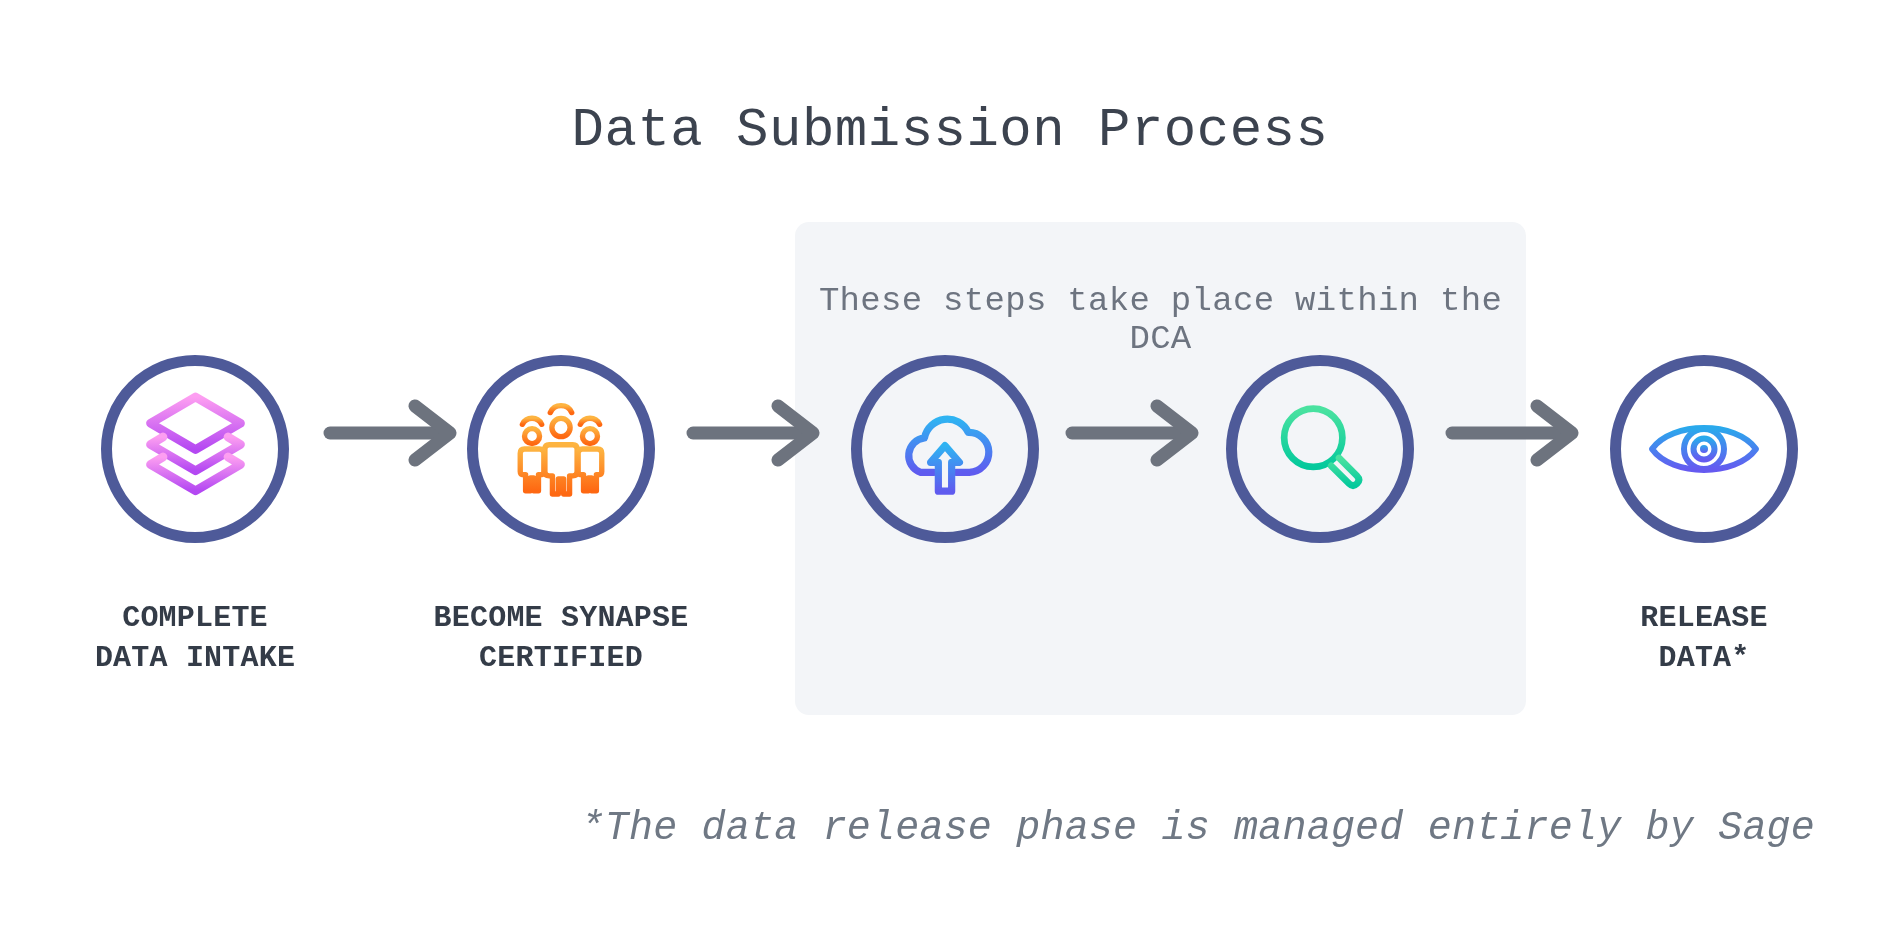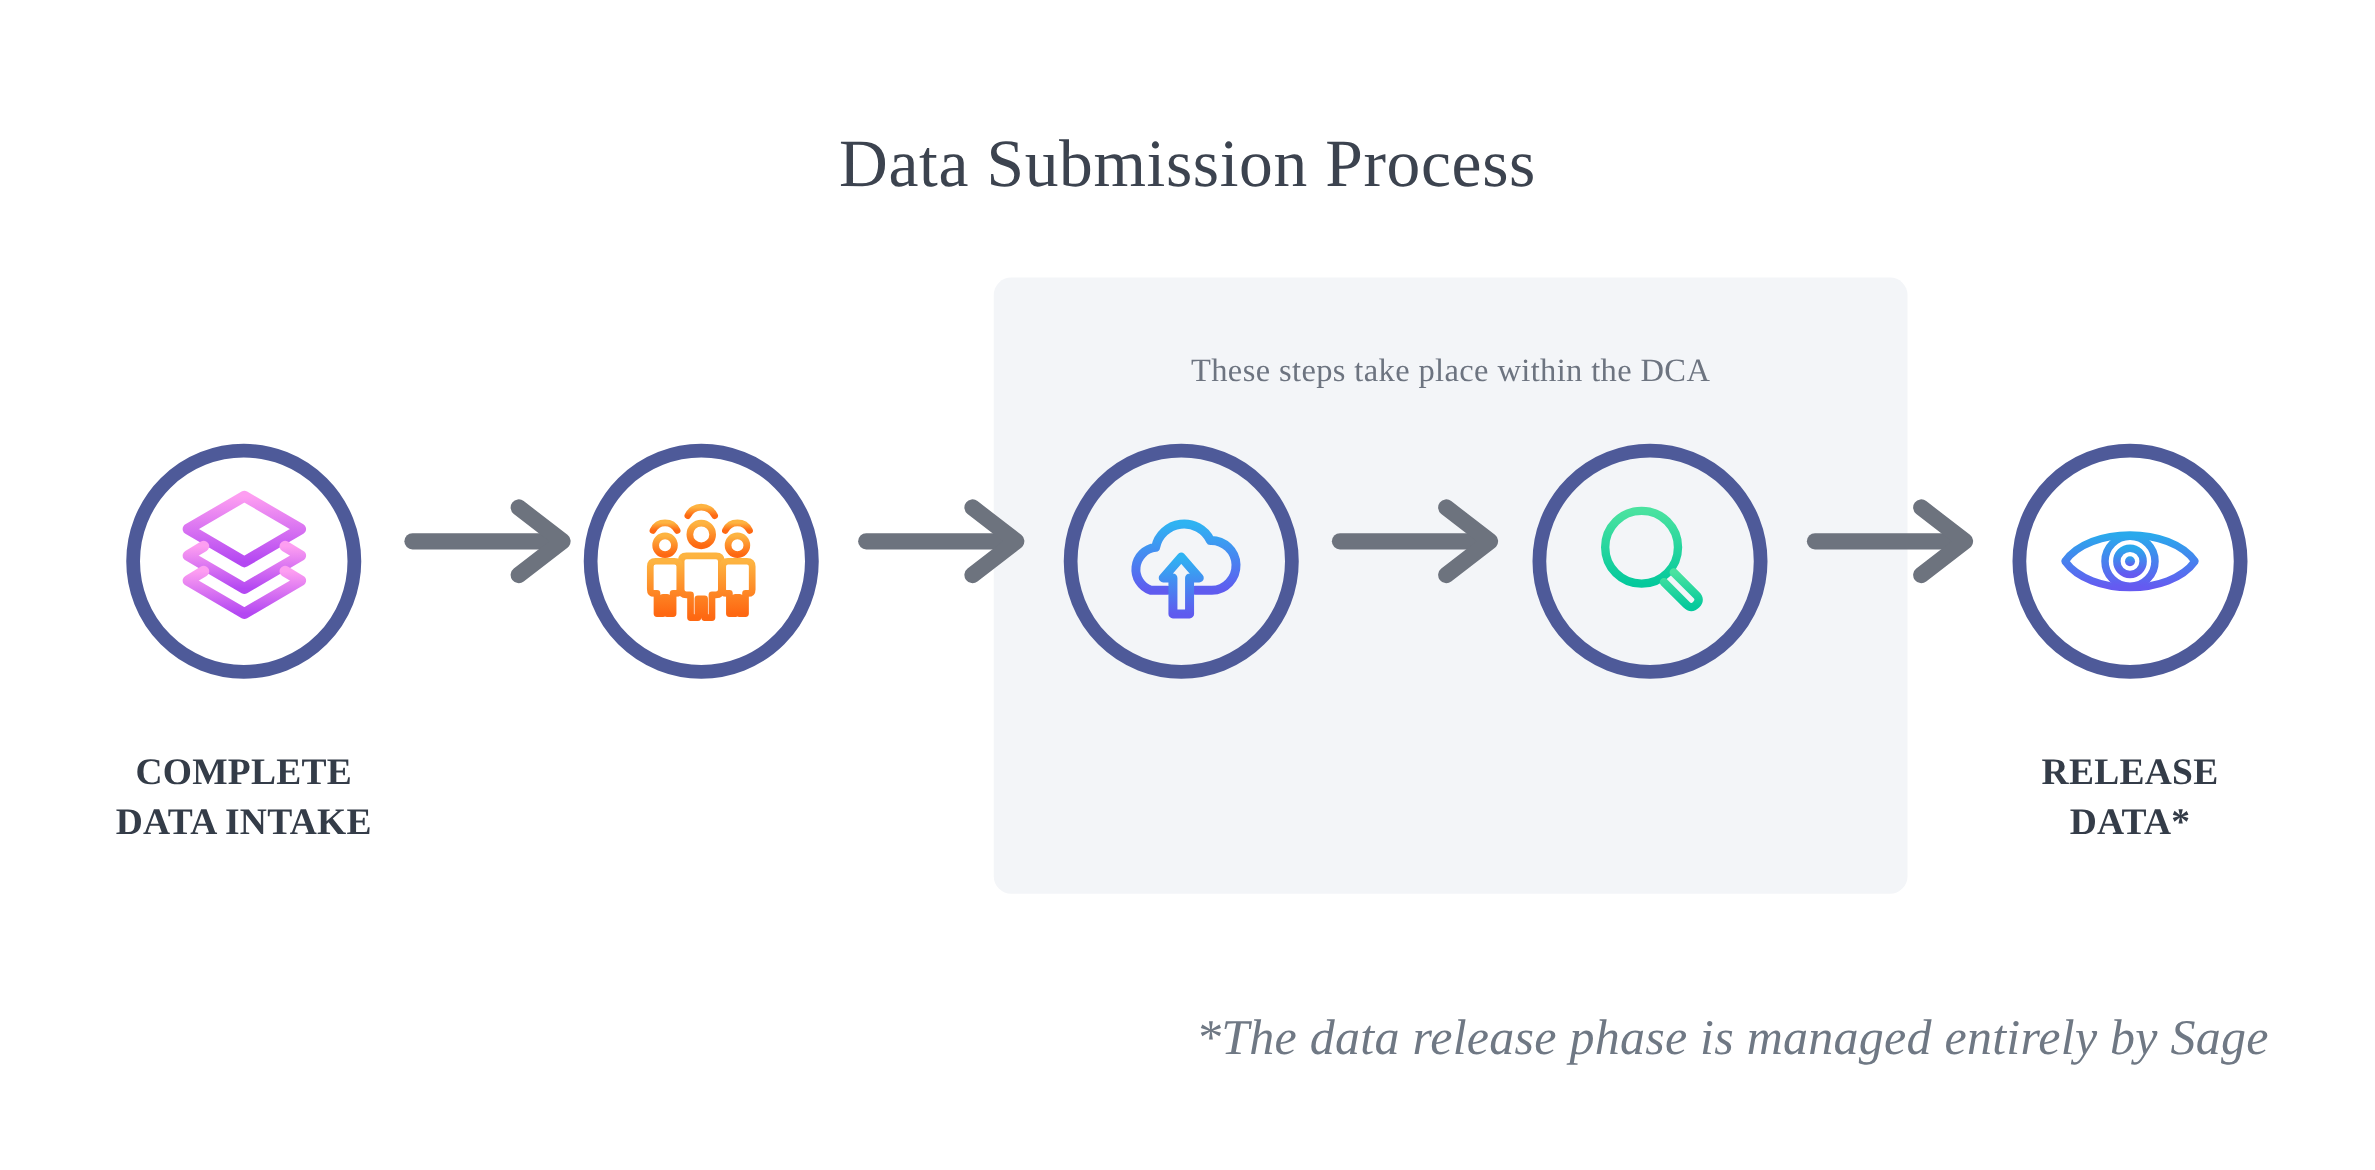--- a/index.html
+++ b/index.html
@@ -1,30 +1,30 @@
 <!DOCTYPE html>
 <html><head>
 <meta charset="utf-8">
 <style>
   html,body{margin:0;padding:0;background:#ffffff;}
   #canvas{
     position:relative;width:1900px;height:936px;background:#ffffff;overflow:hidden;
-    font-family:Liberation Serif, serif;
+    font-family:Liberation Mono, monospace;
   }
   .title{
     position:absolute;left:0;top:100px;width:1900px;text-align:center;
     font-size:54px;font-weight:400;color:#3c434f;letter-spacing:0.5px;
   }
   .dca-box{
     position:absolute;left:795px;top:222px;width:731px;height:493px;
     background:#f3f5f8;border-radius:14px;
   }
   .dca-note{
     position:absolute;left:795px;top:282px;width:731px;text-align:center;
-    font-size:26px;color:#6d7480;letter-spacing:0.3px;
+    font-size:34px;color:#6d7480;letter-spacing:0.3px;
   }
   .circle{
     position:absolute;top:355px;width:188px;height:188px;box-sizing:border-box;
     border:11px solid #4e5a99;border-radius:50%;background:transparent;
     display:flex;align-items:center;justify-content:center;
   }
   .c1{left:101px;} .c2{left:467px;} .c3{left:851px;} .c4{left:1226px;} .c5{left:1610px;}
   .step-label{
     position:absolute;top:598px;width:400px;text-align:center;
     font-size:30px;font-weight:700;color:#343c48;line-height:40px;
@@ -156,18 +156,20 @@
   </svg>
   <svg class="arrow a4" viewBox="0 0 150 70">
     <g fill="none" stroke="#6d737e" stroke-width="13" stroke-linecap="round" stroke-linejoin="round">
       <path d="M12,35 H128"></path>
         <path d="M97,8 L132,35 L97,62"></path>
     </g>
   </svg>
 
   <div class="step-label l1">COMPLETE
 DATA INTAKE</div>
+  <div class="step-label l2">BECOME SYNAPSE
+CERTIFIED</div>
   <div class="step-label l5">RELEASE
 DATA*</div>
 
   <div class="footnote">*The data release phase is managed entirely by Sage</div>
 
 </div>
 
 </body></html>

